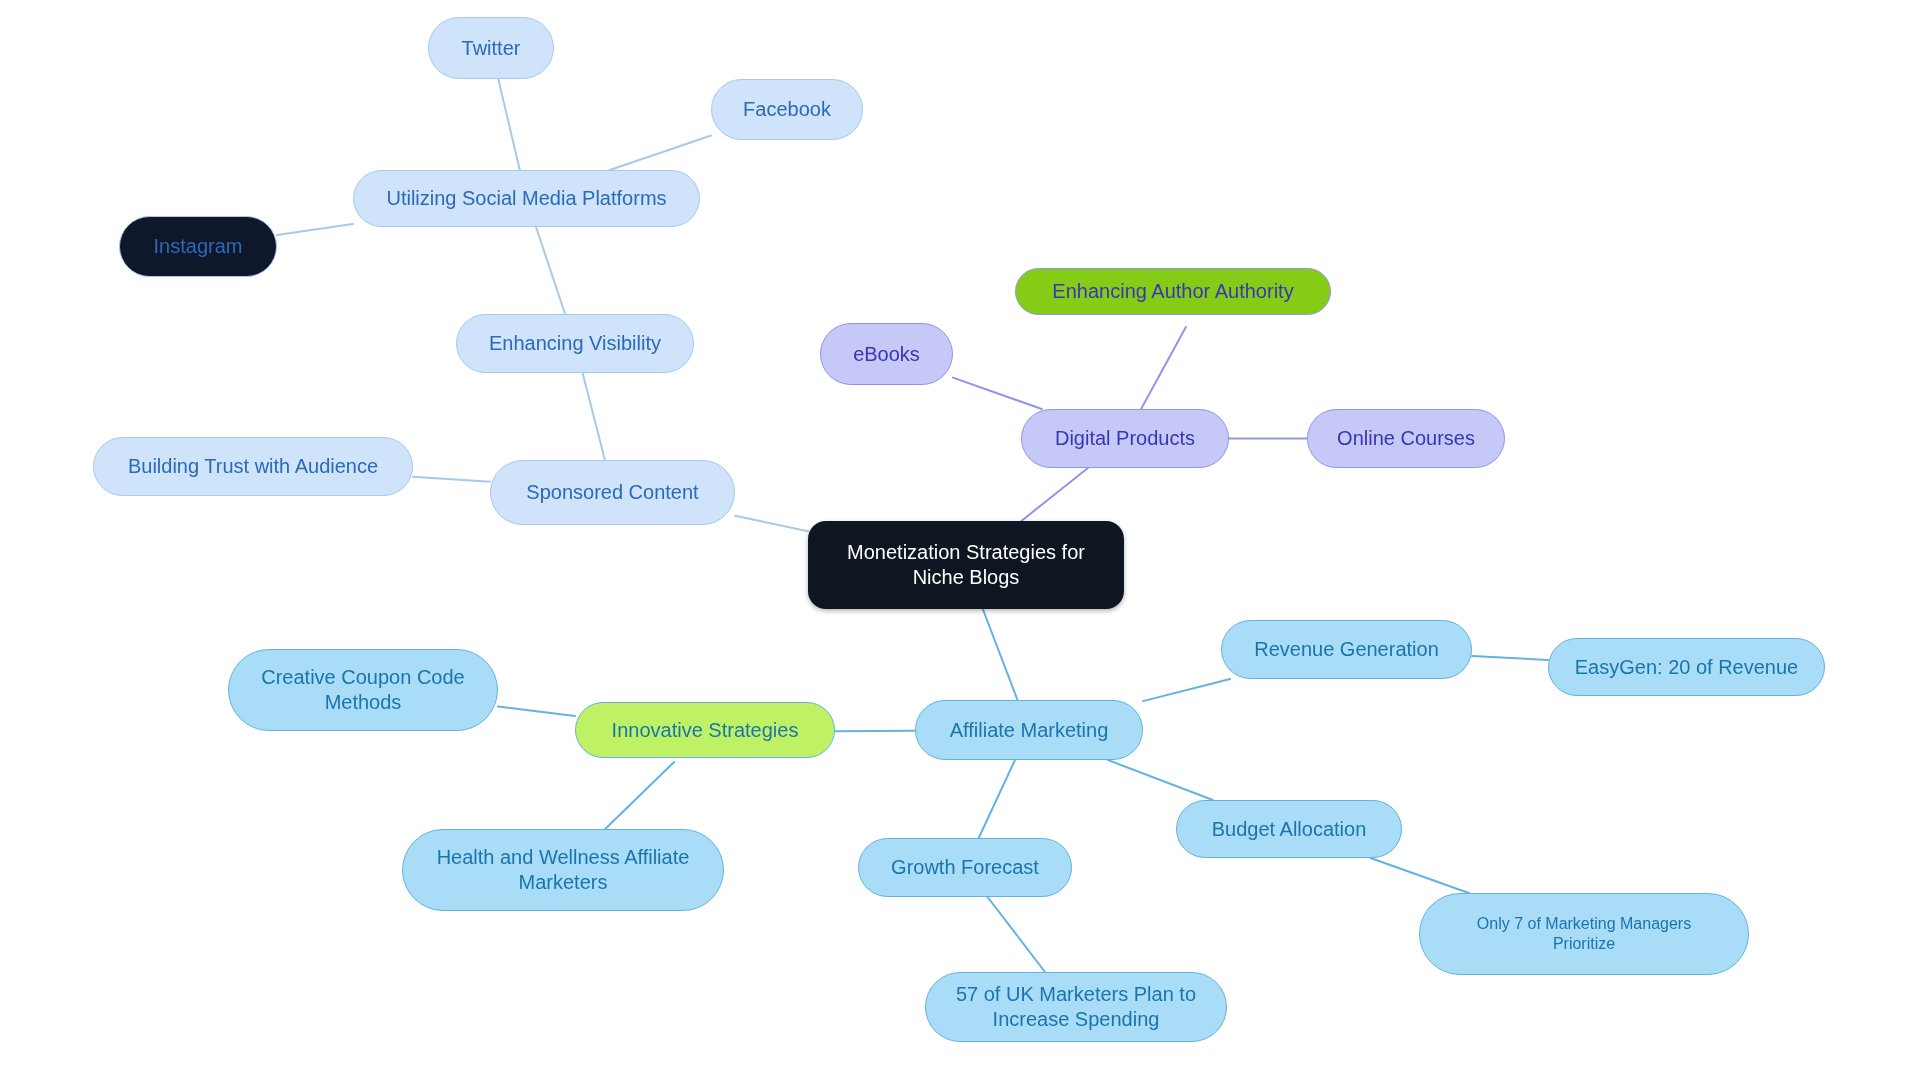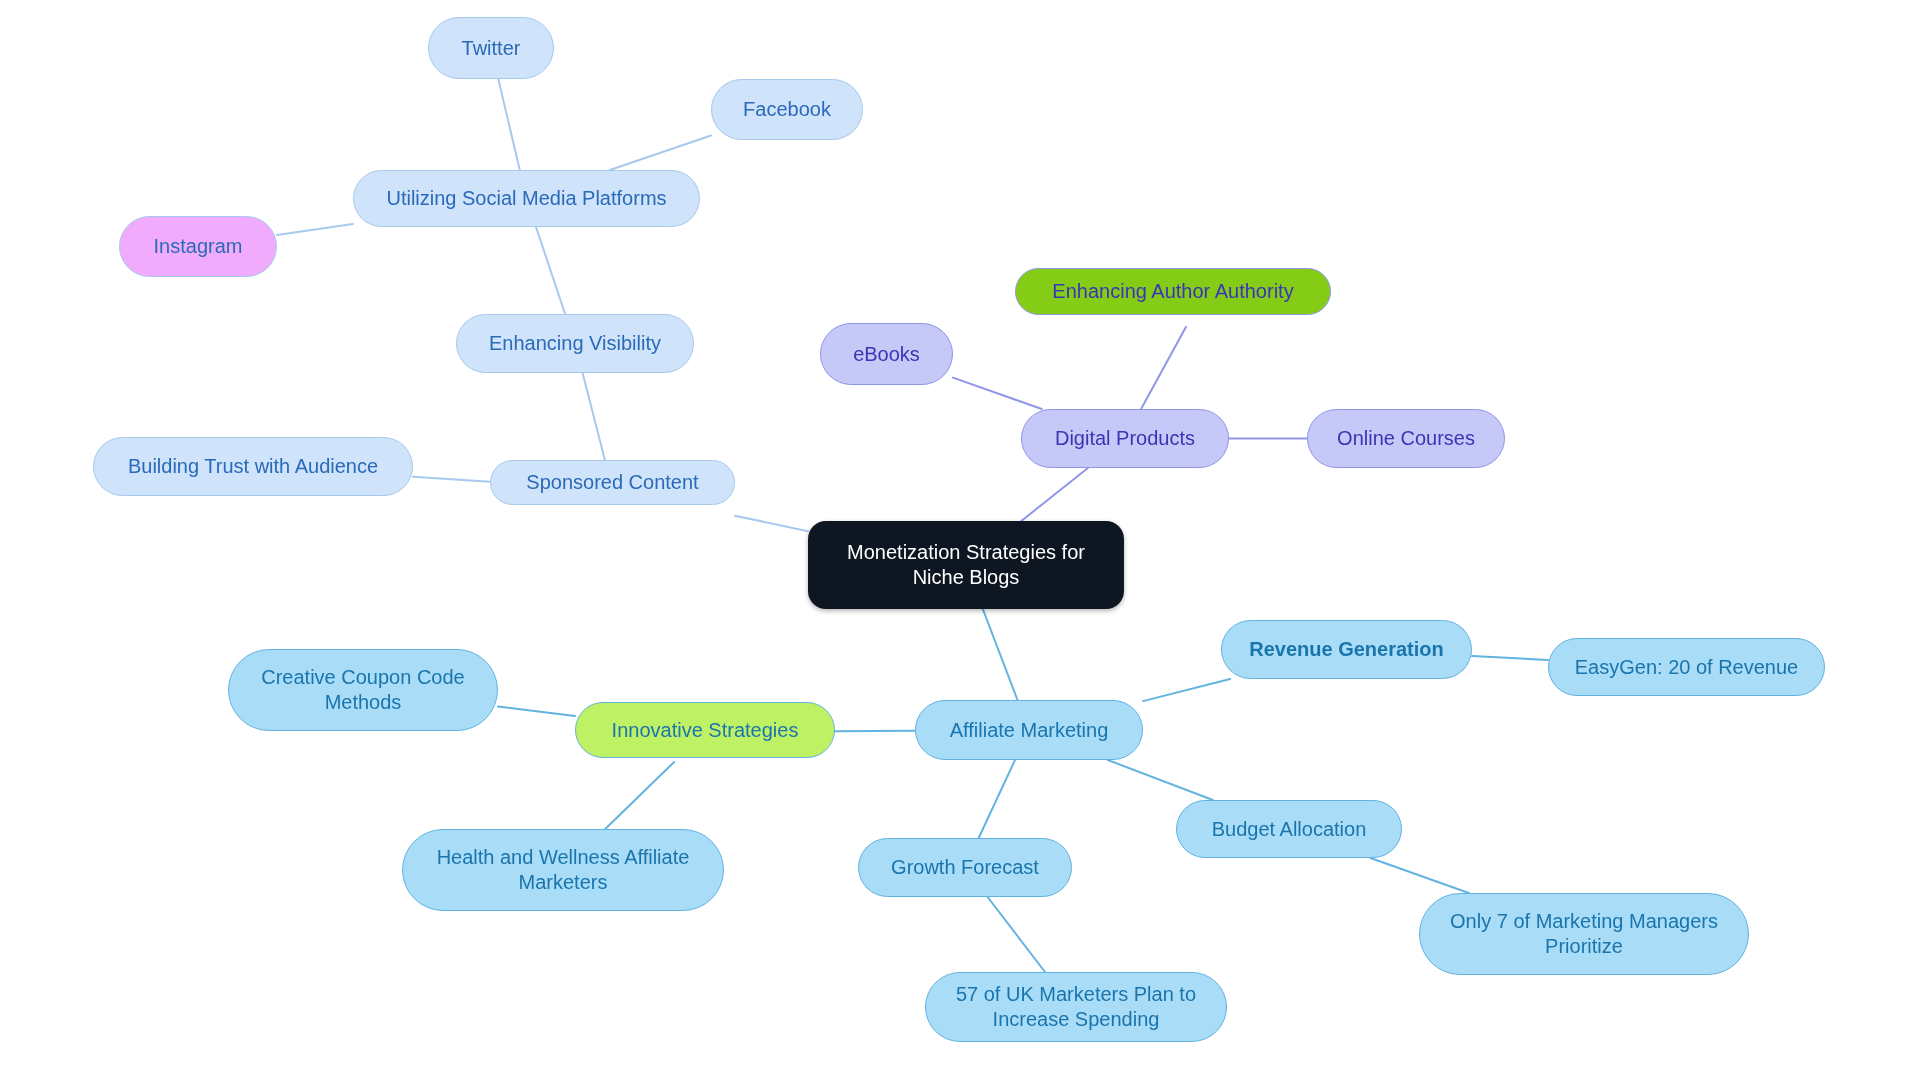--- a/index.html
+++ b/index.html
@@ -79,33 +79,33 @@
       <line x1="915.0" y1="730.7" x2="835.0" y2="731.2" stroke="#62b3e0" stroke-width="2" stroke-linecap="round"></line>
       <line x1="575.0" y1="716.0" x2="498.0" y2="706.6" stroke="#62b3e0" stroke-width="2" stroke-linecap="round"></line>
       <line x1="674.1" y1="762.0" x2="605.2" y2="829.0" stroke="#62b3e0" stroke-width="2" stroke-linecap="round"></line>
     </svg>
   <div id="node-layer">
       <div class="node node-root" style="left: 808px; top: 521px; width: 316px; height: 88px; background: rgb(14, 22, 33); border-color: rgb(14, 22, 33); color: rgb(255, 255, 255); font-size: 20px;"><span class="node-label">Monetization Strategies for
 Niche Blogs</span></div>
       <div class="node" style="left: 353px; top: 170px; width: 347px; height: 57px; background: rgb(207, 227, 250); border-color: rgb(166, 201, 236); color: rgb(42, 106, 184); font-size: 20px;"><span class="node-label">Utilizing Social Media Platforms</span></div>
       <div class="node" style="left: 428px; top: 17px; width: 126px; height: 62px; background: rgb(207, 227, 250); border-color: rgb(166, 201, 236); color: rgb(42, 106, 184); font-size: 20px;"><span class="node-label">Twitter</span></div>
       <div class="node" style="left: 711px; top: 79px; width: 152px; height: 61px; background: rgb(207, 227, 250); border-color: rgb(166, 201, 236); color: rgb(42, 106, 184); font-size: 20px;"><span class="node-label">Facebook</span></div>
-      <div class="node" style="left: 119px; top: 216px; width: 158px; height: 61px; background: #f0abfc; border-color: rgb(166, 201, 236); color: rgb(42, 106, 184); font-size: 20px;"><span class="node-label">Instagram</span></div>
+      <div class="node" style="left: 119px; top: 216px; width: 158px; height: 61px; background: #0f172a; border-color: rgb(166, 201, 236); color: rgb(42, 106, 184); font-size: 20px;"><span class="node-label">Instagram</span></div>
       <div class="node" style="left: 456px; top: 314px; width: 238px; height: 59px; background: rgb(207, 227, 250); border-color: rgb(166, 201, 236); color: rgb(42, 106, 184); font-size: 20px; justify-content: center;"><span class="node-label">Enhancing Visibility</span></div>
-      <div class="node" style="left: 490px; top: 460px; width: 245px; height: 45px; background: rgb(207, 227, 250); border-color: rgb(166, 201, 236); color: rgb(42, 106, 184); font-size: 20px;"><span class="node-label">Sponsored Content</span></div>
+      <div class="node" style="left: 490px; top: 460px; width: 245px; height: 65px; background: rgb(207, 227, 250); border-color: rgb(166, 201, 236); color: rgb(42, 106, 184); font-size: 20px;"><span class="node-label">Sponsored Content</span></div>
       <div class="node" style="left: 93px; top: 437px; width: 320px; height: 59px; background: rgb(207, 227, 250); border-color: rgb(166, 201, 236); color: rgb(42, 106, 184); font-size: 20px;"><span class="node-label">Building Trust with Audience</span></div>
       <div class="node" style="left: 1021px; top: 409px; width: 208px; height: 59px; background: rgb(198, 200, 247); border-color: rgb(144, 149, 232); color: rgb(59, 53, 181); font-size: 20px;"><span class="node-label">Digital Products</span></div>
       <div class="node" style="left: 820px; top: 323px; width: 133px; height: 62px; background: rgb(198, 200, 247); border-color: rgb(144, 149, 232); color: rgb(59, 53, 181); font-size: 20px;"><span class="node-label">eBooks</span></div>
       <div class="node" style="left: 1015px; top: 268px; width: 316px; height: 47px; background: #84cc16; border-color: rgb(144, 149, 232); color: rgb(59, 53, 181); font-size: 20px;"><span class="node-label">Enhancing Author Authority</span></div>
       <div class="node" style="left: 1307px; top: 409px; width: 198px; height: 59px; background: rgb(198, 200, 247); border-color: rgb(144, 149, 232); color: rgb(59, 53, 181); font-size: 20px;"><span class="node-label">Online Courses</span></div>
       <div class="node" style="left: 915px; top: 700px; width: 228px; height: 60px; background: rgb(168, 220, 247); border-color: rgb(98, 179, 224); color: rgb(27, 117, 173); font-size: 20px;"><span class="node-label">Affiliate Marketing</span></div>
-      <div class="node" style="left: 1221px; top: 620px; width: 251px; height: 59px; background: rgb(168, 220, 247); border-color: rgb(98, 179, 224); color: rgb(27, 117, 173); font-size: 20px; font-weight: bold;"><span class="node-label">Revenue Generation</span></div>
+      <div class="node" style="left: 1221px; top: 620px; width: 251px; height: 59px; background: rgb(168, 220, 247); border-color: rgb(98, 179, 224); color: rgb(27, 117, 173); font-size: 20px;"><span class="node-label">Revenue Generation</span></div>
       <div class="node" style="left: 1548px; top: 638px; width: 277px; height: 58px; background: rgb(168, 220, 247); border-color: rgb(98, 179, 224); color: rgb(27, 117, 173); font-size: 20px;"><span class="node-label">EasyGen: 20 of Revenue</span></div>
       <div class="node" style="left: 1176px; top: 800px; width: 226px; height: 58px; background: rgb(168, 220, 247); border-color: rgb(98, 179, 224); color: rgb(27, 117, 173); font-size: 20px;"><span class="node-label">Budget Allocation</span></div>
-      <div class="node" style="left: 1419px; top: 893px; width: 330px; height: 82px; background: rgb(168, 220, 247); border-color: rgb(98, 179, 224); color: rgb(27, 117, 173); font-size: 20px;"><span class="node-label">Only 7 of Marketing Managers
+      <div class="node" style="left: 1419px; top: 893px; width: 330px; height: 82px; background: rgb(168, 220, 247); border-color: rgb(98, 179, 224); color: rgb(27, 117, 173); font-size: 16px;"><span class="node-label">Only 7 of Marketing Managers
 Prioritize</span></div>
       <div class="node" style="left: 858px; top: 838px; width: 214px; height: 59px; background: rgb(168, 220, 247); border-color: rgb(98, 179, 224); color: rgb(27, 117, 173); font-size: 20px;"><span class="node-label">Growth Forecast</span></div>
       <div class="node" style="left: 925px; top: 972px; width: 302px; height: 70px; background: rgb(168, 220, 247); border-color: rgb(98, 179, 224); color: rgb(27, 117, 173); font-size: 20px;"><span class="node-label">57 of UK Marketers Plan to
 Increase Spending</span></div>
       <div class="node" style="left: 575px; top: 702px; width: 260px; height: 56px; background: #bef264; border-color: rgb(98, 179, 224); color: rgb(27, 117, 173); font-size: 20px;"><span class="node-label">Innovative Strategies</span></div>
       <div class="node" style="left: 228px; top: 649px; width: 270px; height: 82px; background: rgb(168, 220, 247); border-color: rgb(98, 179, 224); color: rgb(27, 117, 173); font-size: 20px;"><span class="node-label">Creative Coupon Code
 Methods</span></div>
       <div class="node" style="left: 402px; top: 829px; width: 322px; height: 82px; background: rgb(168, 220, 247); border-color: rgb(98, 179, 224); color: rgb(27, 117, 173); font-size: 20px;"><span class="node-label">Health and Wellness Affiliate
 Marketers</span></div>
     </div>

